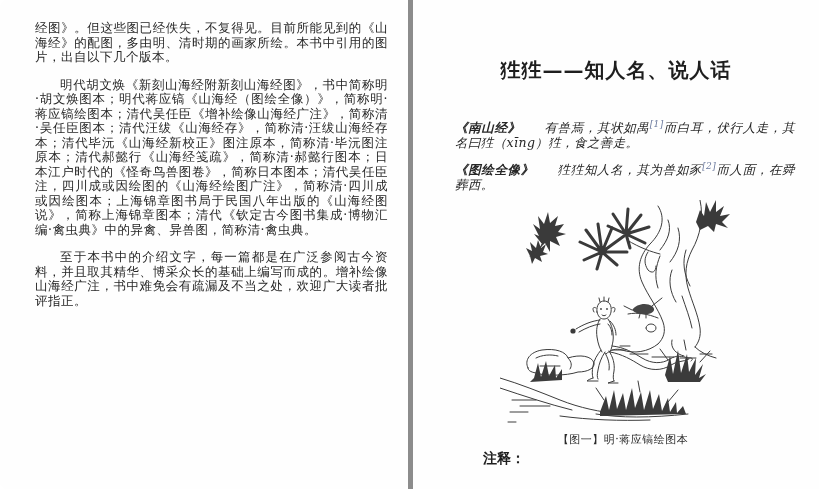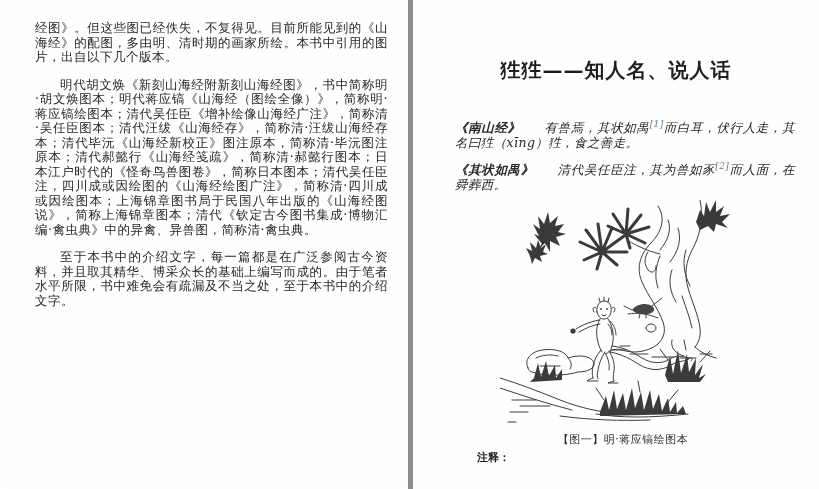--- a/index.html
+++ b/index.html
@@ -39,47 +39,47 @@
     color:#6b7a9e;text-decoration:none;cursor:pointer;
   }
   .figure{position:absolute;left:87px;top:200px;width:290px;height:230px;}
   .figure svg{display:block;width:290px;height:230px;}
   .fig-caption{
     position:absolute;left:40px;top:432px;width:340px;
     text-align:center;font-size:11px;letter-spacing:0.5px;color:#2b2b2b;
   }
   .notes-heading{
     position:absolute;left:42px;top:450px;width:340px;
-    font-size:11px;font-weight:bold;text-indent:2em;color:#1f1f1f;
+    font-size:14px;font-weight:bold;text-indent:2em;color:#1f1f1f;
   }
   svg *{vector-effect:non-scaling-stroke;}
 </style>
 </head>
 <body>
 
 <div class="page page-left">
   <div class="left-text">
     <p>经图》。但这些图已经佚失，不复得见。目前所能见到的《山海经》的配图，多由明、清时期的画家所绘。本书中引用的图片，出自以下几个版本。</p>
     <p class="indent">明代胡文焕《新刻山海经附新刻山海经图》，书中简称明·胡文焕图本；明代蒋应镐《山海经（图绘全像）》，简称明·蒋应镐绘图本；清代吴任臣《增补绘像山海经广注》，简称清·吴任臣图本；清代汪绂《山海经存》，简称清·汪绂山海经存本；清代毕沅《山海经新校正》图注原本，简称清·毕沅图注原本；清代郝懿行《山海经笺疏》，简称清·郝懿行图本；日本江户时代的《怪奇鸟兽图卷》，简称日本图本；清代吴任臣注，四川成或因绘图的《山海经绘图广注》，简称清·四川成或因绘图本；上海锦章图书局于民国八年出版的《山海经图说》，简称上海锦章图本；清代《钦定古今图书集成·博物汇编·禽虫典》中的异禽、异兽图，简称清·禽虫典。</p>
-    <p class="indent">至于本书中的介绍文字，每一篇都是在广泛参阅古今资料，并且取其精华、博采众长的基础上编写而成的。由于笔者水平所限，书中难免会有疏漏及不当之处，至于本书中的介绍文字。</p>
+    <p class="indent">至于本书中的介绍文字，每一篇都是在广泛参阅古今资料，并且取其精华、博采众长的基础上编写而成的。增补绘像山海经广注，书中难免会有疏漏及不当之处，欢迎广大读者批评指正。</p>
   </div>
 </div>
 
 <div class="gutter"></div>
 
 <div class="page page-right">
 
   <div class="chapter-title">狌狌——知人名、说人话</div>
 
   <div class="entries">
     <p class="entry">
       <span class="src">《南山经》</span><span>有兽焉，其状如禺</span><a class="note-ref">[1]</a><span>而白耳，伏行人走，其名曰狌（xīng）狌，食之善走。</span>
     </p>
     <p class="entry">
-      <span class="src">《其状如禺》</span><span>清代吴任臣注，其为兽如豕</span><a class="note-ref">[2]</a><span>而人面，在舜葬西。</span>
+      <span class="src">《图绘全像》</span><span>狌狌知人名，其为兽如豕</span><a class="note-ref">[2]</a><span>而人面，在舜葬西。</span>
     </p>
   </div>
 
   <div class="figure">
     <svg viewBox="0 0 290 230" fill="none" stroke="#3c3c3c" stroke-width="1" stroke-linecap="round">
 
       <g>
         <path fill="#3a3a3a" stroke="none" d="M42,44 L34,34 L39,36 L33,24 L40,29 L38,16 L44,24 L48,12 L50,23 L58,16 L55,26 L64,24 L58,32 L66,34 L56,37 L60,46 L50,41 L50,52 L45,43 L38,50 Z"></path>
         <path fill="#3a3a3a" stroke="none" d="M30,56 L26,48 L32,51 L30,42 L36,48 L38,40 L41,48 L46,44 L43,52 L48,54 L40,56 L42,62 L35,58 L32,64 Z"></path>
         <path d="M42,44 C40,50 36,54 30,56"></path>

